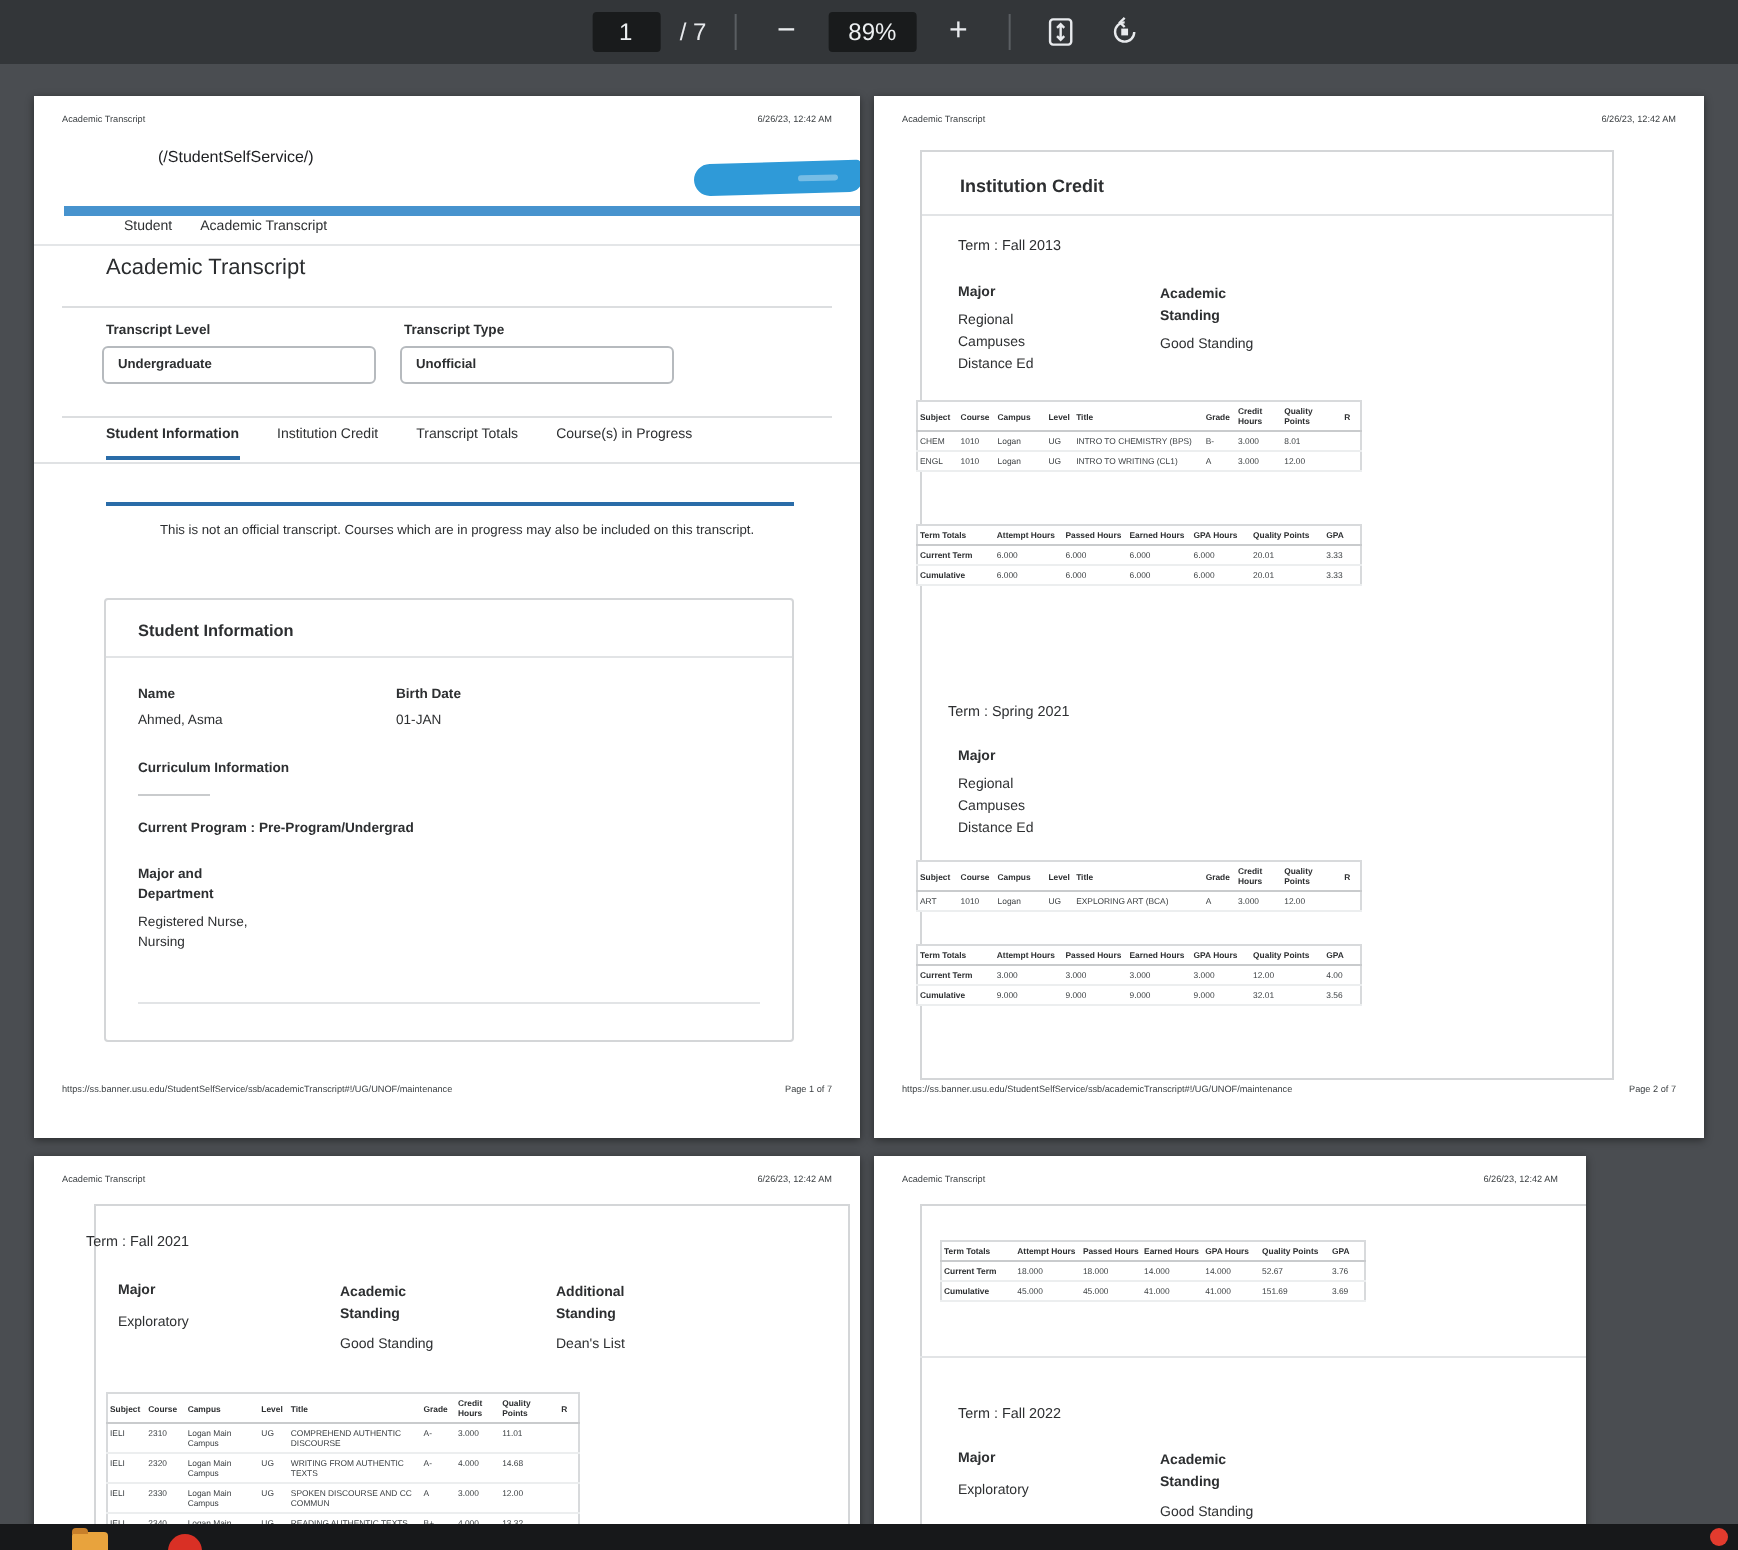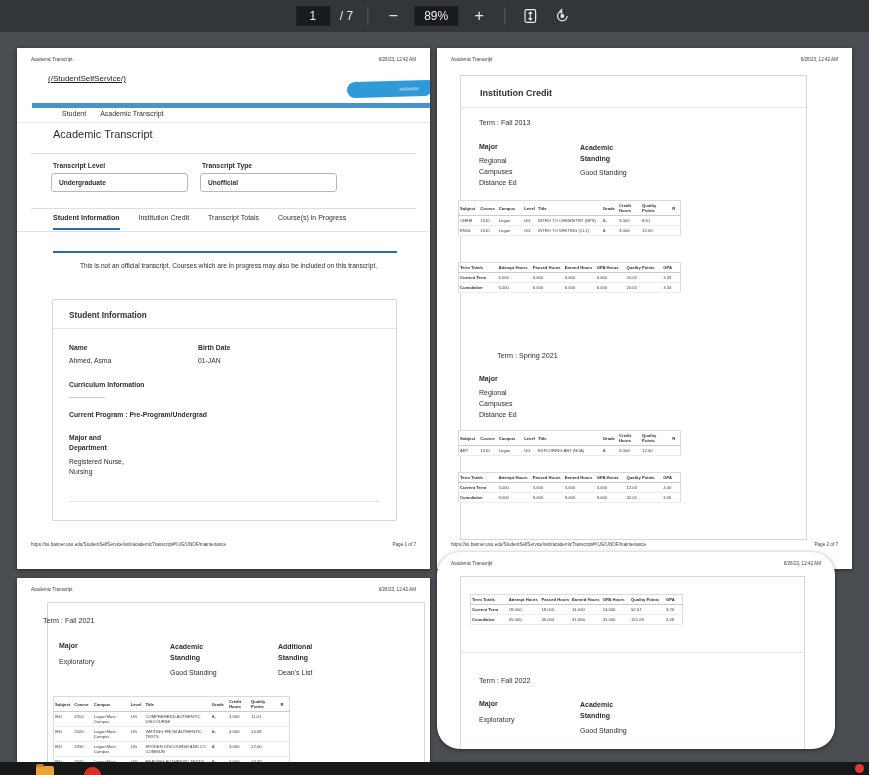--- a/index.html
+++ b/index.html
@@ -21,36 +21,36 @@
             width:22px; height:24px; display:flex; align-items:center;
             justify-content:center; cursor:pointer; }
   .tb-btn svg { display:block; }
 
   
   .page { position:absolute; background:#ffffff; overflow:hidden;
           box-shadow:0 1px 4px rgba(0,0,0,.45); color:#2d2f31; }
   #pg1 { left:17px;  top:48px;  width:413px; height:521px; }
   #pg2 { left:437px; top:48px;  width:415px; height:521px; }
   #pg3 { left:17px;  top:578px; width:413px; height:197px; }
-  #pg4 { left:437px; top:552px; width:398px; height:197px;border-radius:23px; }
+  #pg4 { left:437px; top:578px; width:356px; height:197px; }
 
   .page-hd { position:absolute; top:9px; left:14px; right:14px; display:flex;
              justify-content:space-between; font-size:4.6px; color:#3c4043; }
   .page-ft { position:absolute; top:494px; left:14px; right:14px; display:flex;
              justify-content:space-between; font-size:4.6px; color:#3c4043; }
   .abs { position:absolute; }
   .pre { white-space:pre-line; }
   .b { font-weight:700; }
   .lbl { font-size:6.8px; font-weight:700; color:#2d2f31; }
   .val { font-size:6.8px; color:#2d2f31; line-height:1.6; }
   .term { font-size:7.2px; color:#2d2f31; }
   .hr { border-top:1px solid #dcdee0; }
 
   
-  .p1-path { left:31px; top:26px; font-size:8px; color:#202124;text-decoration:underline; }
+  .p1-path { left:62px; top:26px; font-size:8px; color:#202124; }
   .scribble { right:-1px; top:33px; width:84px; height:16px; background:#2f9ad8;
               border-radius:9px 3px 7px 9px; transform:rotate(-1.6deg); }
   .scribble .hl { position:absolute; right:12px; top:7px; width:20px; height:3px;
                   background:rgba(255,255,255,.35); border-radius:2px; }
   .bluebar { left:15px; right:0; top:55px; height:5px; background:#4793ce; }
   .crumbs { left:45px; top:62px; display:flex; gap:14px; font-size:7px; }
   .crumb-line { left:0; right:0; top:74px; border-top:1px solid #e4e6e8; }
   .p1-title { left:36px; top:80px; font-size:11px; font-weight:500; color:#2b2d2f; }
   .fbox { height:19px; width:137px; border:1px solid #b6babe; border-radius:3px;
           font-size:6.6px; font-weight:600; display:flex; align-items:center;
@@ -287,21 +287,21 @@
             <td>6.000</td>
             <td>6.000</td>
             <td>6.000</td>
             <td>6.000</td>
             <td>20.01</td>
             <td>3.33</td>
           </tr>
         </tbody>
     </table>
 
-    <div class="abs term" style="left:60px;top:303px">Term : Spring 2021</div>
+    <div class="abs term" style="left:37px;top:303px">Term : Spring 2021</div>
     <div class="abs lbl" style="left:42px;top:327px;font-size:7px">Major</div>
     <div class="abs val pre" style="left:42px;top:339px;font-size:7px">Regional
 Campuses
 Distance Ed</div>
 
     <table class="ptable ct" style="left:21px;top:382px;width:223px">
       <thead>
           <tr>
             <th>Subject</th>
             <th>Course</th>

